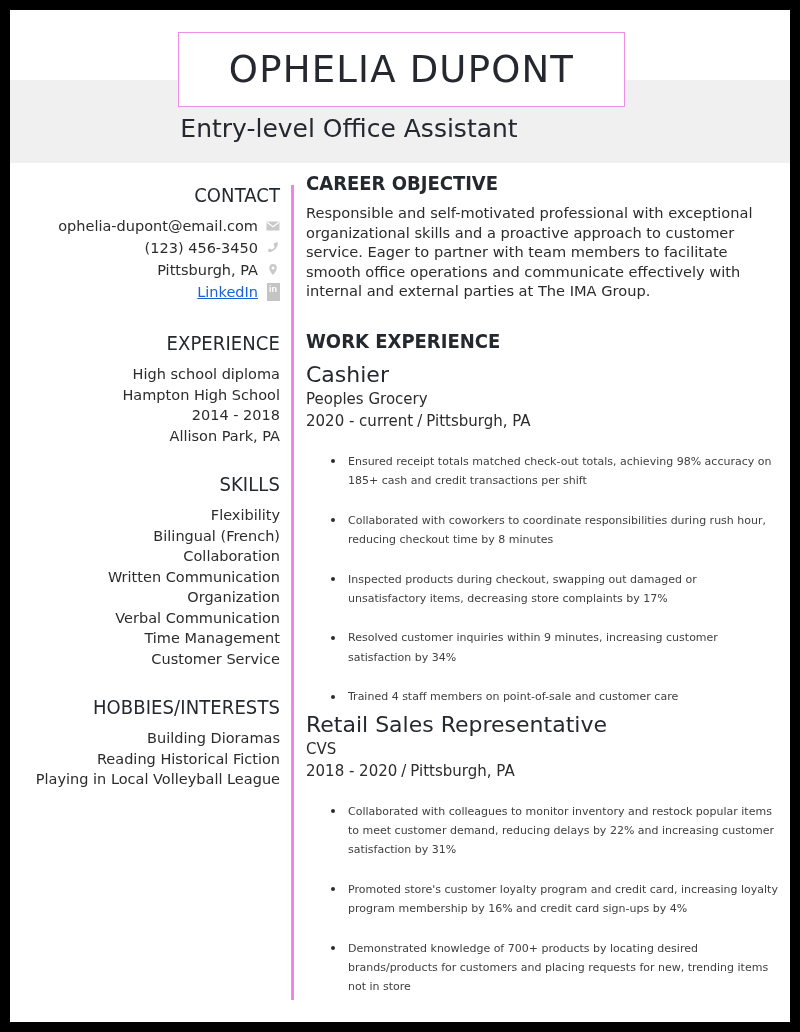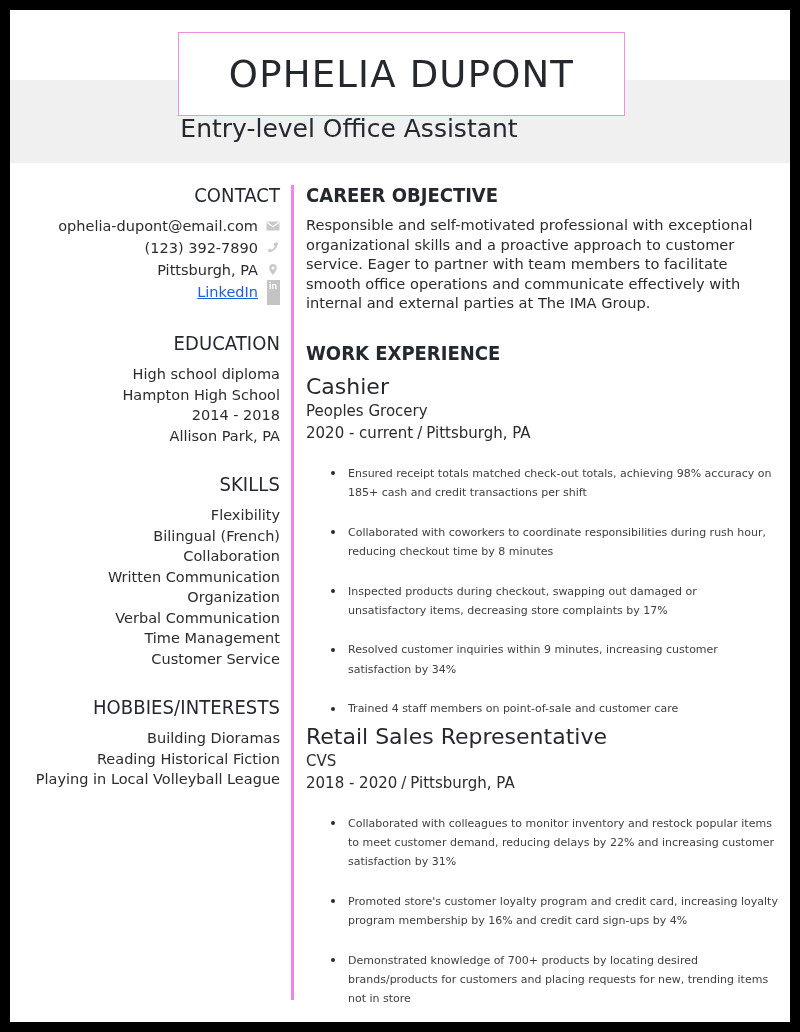--- a/index.html
+++ b/index.html
@@ -30,21 +30,21 @@
     top: 70px;
     width: 780px;
     height: 83px;
     background: #f0f0f0;
   }
   .name-box {
     position: absolute;
     left: 168px;
     top: 22px;
     width: 447px;
-    height: 84px;
+    height: 75px;
     background: #ffffff;
     border: 1.5px solid #ee8fe6;
     box-sizing: border-box;
     display: flex;
     align-items: center;
     justify-content: center;
   }
   .name-text {
     font-family: "DejaVu Sans", sans-serif;
     font-size: 37px;
@@ -76,21 +76,21 @@
     position: absolute;
     left: 281px;
     top: 175px;
     width: 2.5px;
     height: 815px;
     background: #ef84ef;
   }
   .right-col {
     position: absolute;
     left: 296px;
-    top: 173px;
+    top: 161px;
     width: 472px;
   }
 
   
   .l-heading {
     font-size: 20px;
     font-weight: normal;
     color: #24282f;
     letter-spacing: 0.1px;
     margin: 0 0 9px 0;
@@ -121,21 +121,21 @@
     align-items: center;
     justify-content: center;
     color: #bdbdbd;
   }
   .c-icon svg { display: block; }
   .link {
     color: #1b60d4;
     text-decoration: underline;
   }
   .li-badge {
-    width: 13px; height: 25px;
+    width: 13px; height: 18px;
     background: #c4c4c4;
     color: #ffffff;
     font-size: 9px;
     font-weight: bold;
     line-height: 13px;
     text-align: center;
     font-family: "Liberation Sans", sans-serif;
   }
 
   
@@ -220,21 +220,21 @@
         <span>ophelia-dupont@email.com</span>
         <span class="c-icon">
           <svg width="14" height="14" viewBox="0 0 14 14">
               <rect x="0.5" y="2.5" width="13" height="9" rx="0.5" fill="#c9c9c9"></rect>
               <path d="M1 3.2 L7 7.8 L13 3.2" fill="none" stroke="#ffffff" stroke-width="1.1"></path>
             </svg>
         </span>
       </div>
 
       <div class="l-line">
-        <span>(123) 392-7890</span>
+        <span>(123) 456-3450</span>
         <span class="c-icon">
           <svg width="14" height="14" viewBox="0 0 14 14">
               <path d="M10.6 1.2c0.9 0 1.5 0.7 1.3 1.6 -0.6 4.2 -3.9 7.6 -8.1 8.4 -0.9 0.2 -1.7 -0.5 -1.6 -1.4l0.15 -1.4c0.05 -0.5 0.5 -0.8 1 -0.7l1.5 0.35c0.45 0.1 0.7 0.5 0.65 0.95 1.5 -0.8 2.7 -2.0 3.4 -3.5 -0.45 0.0 -0.8 -0.3 -0.85 -0.75l-0.3 -1.5c-0.1 -0.5 0.25 -0.95 0.75 -1.0z" fill="#c9c9c9"></path>
             </svg>
         </span>
       </div>
 
       <div class="l-line">
         <span>Pittsburgh, PA</span>
         <span class="c-icon">
@@ -247,21 +247,21 @@
 
       <div class="l-line">
         <a class="link" href="#">LinkedIn</a>
         <span class="c-icon">
           <span class="li-badge">in</span>
         </span>
       </div>
     </div>
 
     <div class="l-section">
-      <div class="l-heading">EDUCATION</div>
+      <div class="l-heading">EXPERIENCE</div>
       <div class="l-item">High school diploma</div>
       <div class="l-item">Hampton High School</div>
       <div class="l-item">2014 - 2018</div>
       <div class="l-item">Allison Park, PA</div>
     </div>
 
     <div class="l-section">
       <div class="l-heading">SKILLS</div>
       <div class="l-item">Flexibility</div>
       <div class="l-item">Bilingual (French)</div>

